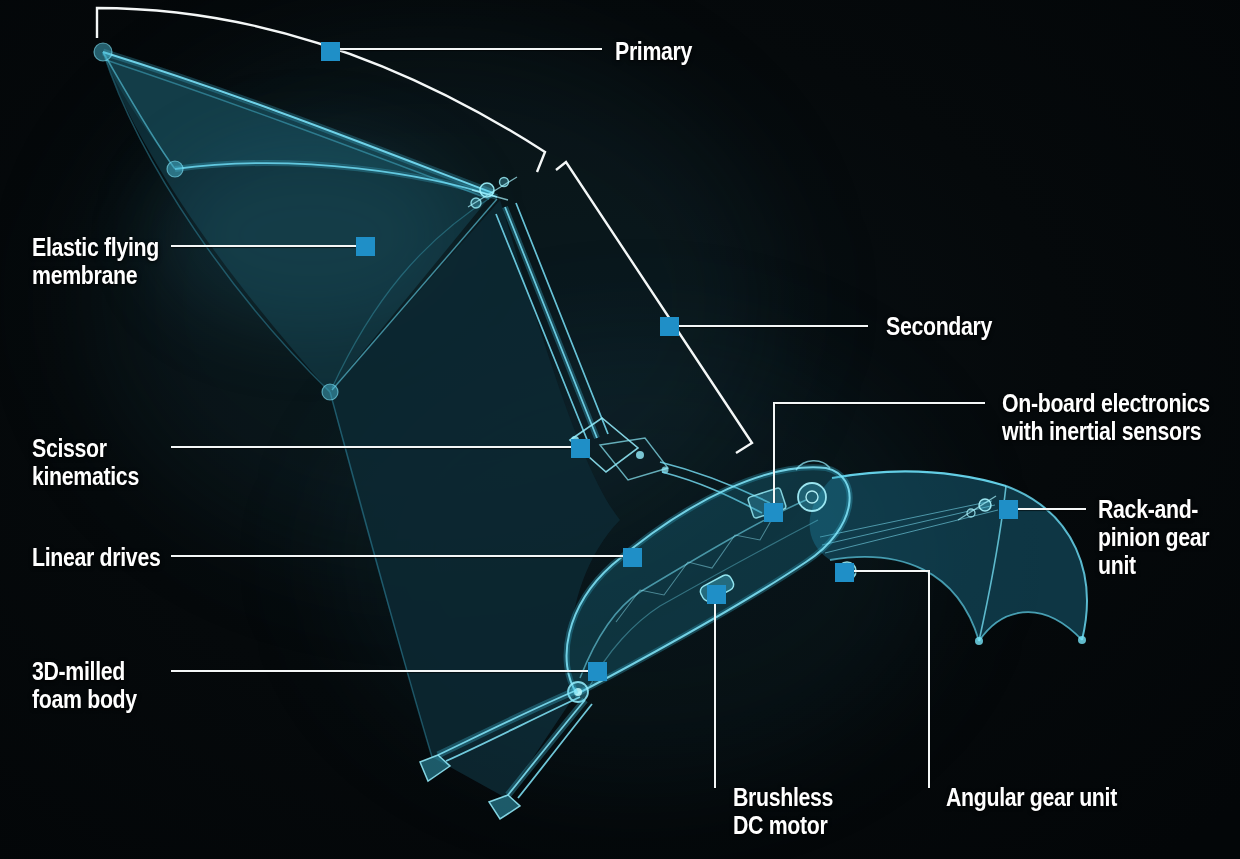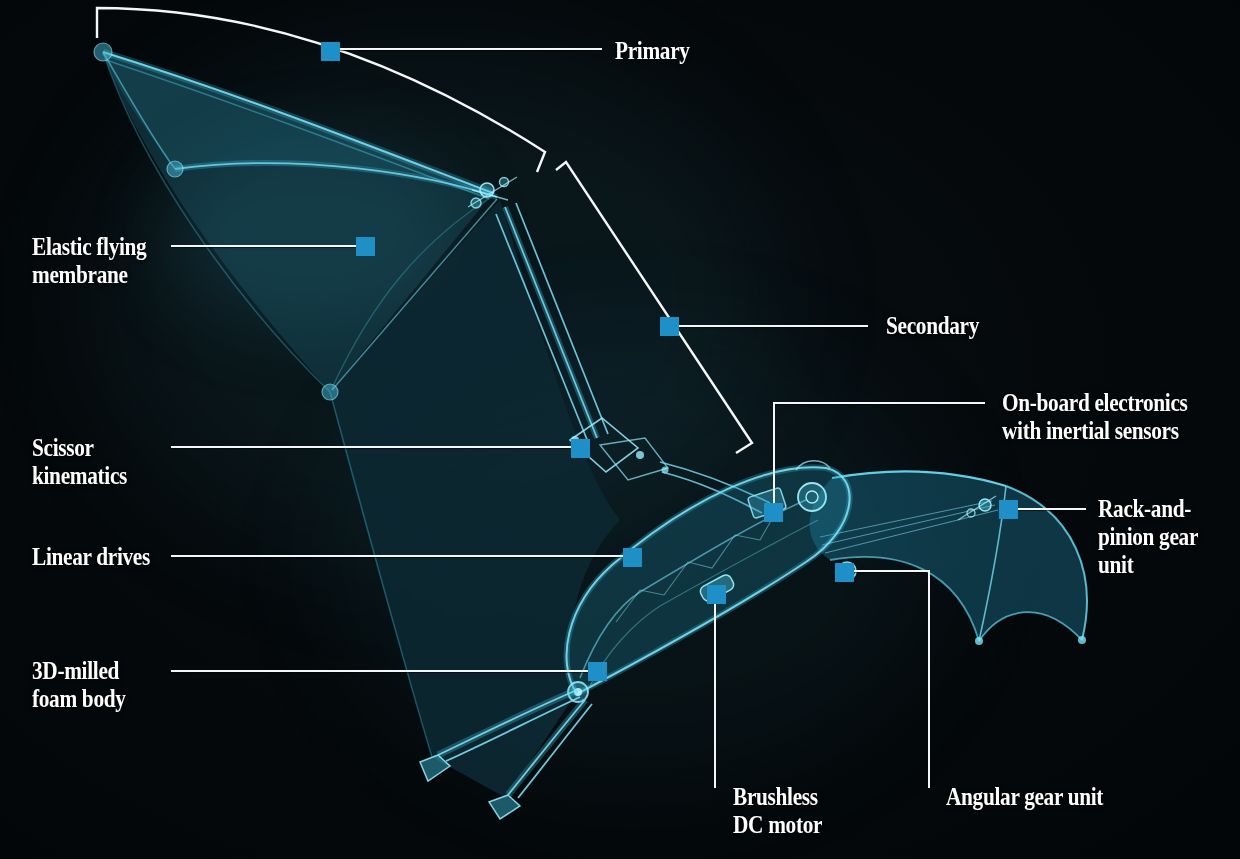--- a/index.html
+++ b/index.html
@@ -1,19 +1,19 @@
 <!DOCTYPE html>
 <html><head>
 <meta charset="utf-8">
 <style>
   html,body{margin:0;padding:0;background:#000;}
   .stage{
     position:relative; width:1240px; height:859px; overflow:hidden;
     background:radial-gradient(ellipse 900px 640px at 46% 44%, #081014 0%, #05090b 55%, #030608 100%);
-    font-family:Liberation Serif, serif;
+    font-family:Liberation Sans, sans-serif;
   }
   svg.artwork{position:absolute; left:0; top:0; z-index:1;}
   .leader{position:absolute; background:#f4f7f7; z-index:2; box-shadow:0 1px 1px rgba(0,0,0,.55);}
   .leader.h{height:2px;}
   .leader.v{width:2px;}
   .marker{position:absolute; width:19px; height:19px; background:#1f8fc7; z-index:3;}
   .lbl{
     position:absolute; z-index:4; color:#fff;
     font-weight:700; font-size:26px; line-height:28px; letter-spacing:-0.4px;
     transform:scaleX(0.82); transform-origin:left top; white-space:nowrap;

